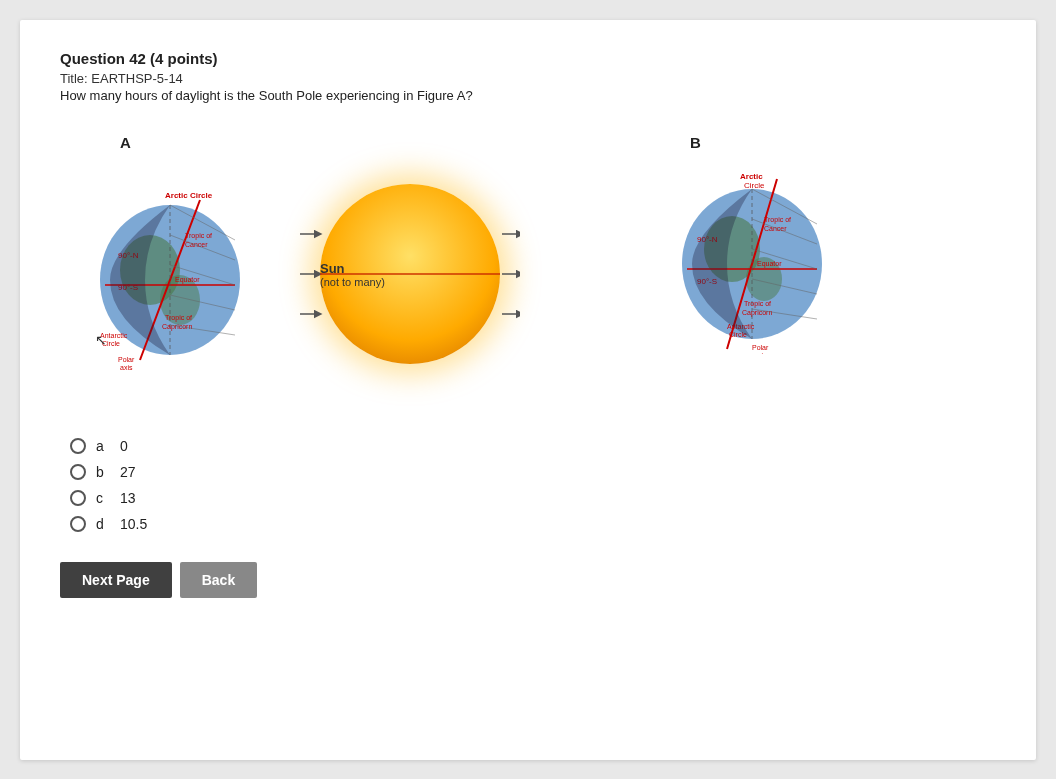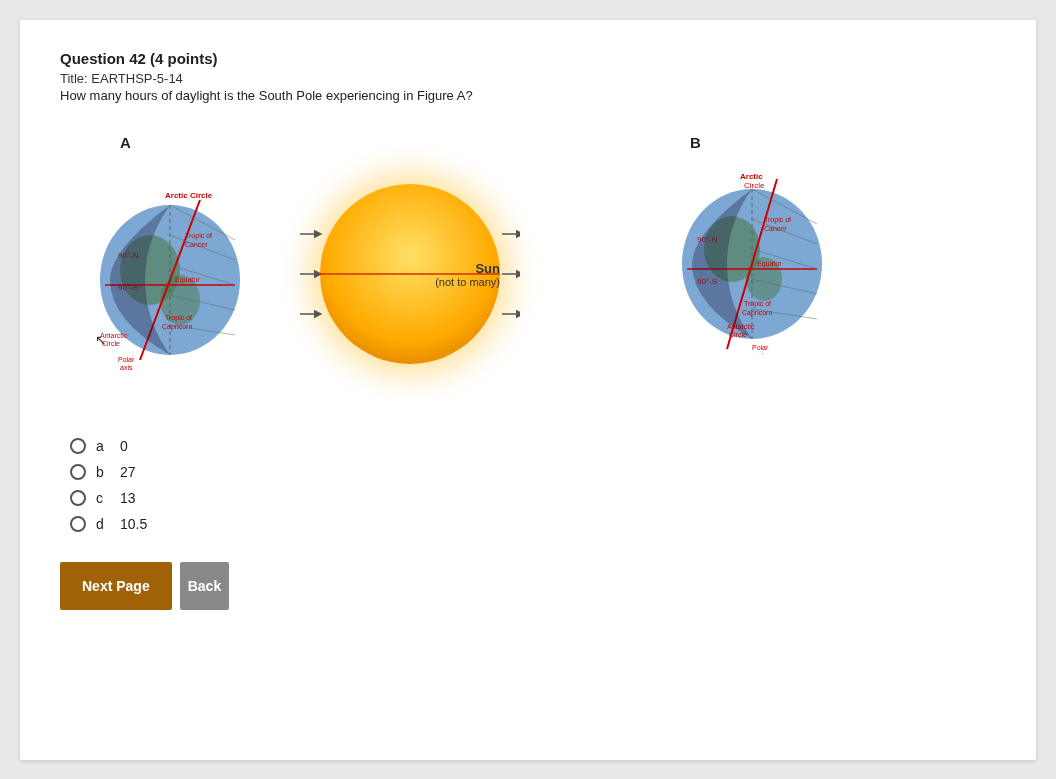--- a/index.html
+++ b/index.html
@@ -79,21 +79,21 @@
       justify-content: center;
     }
     .sun {
       width: 180px;
       height: 180px;
       border-radius: 50%;
       background: radial-gradient(circle at 50% 40%, #ffe066, #ffaa00 60%, #cc6600);
       box-shadow: 0 0 30px 10px rgba(255,180,0,0.4);
       display: flex;
       flex-direction: column;
-      align-items: flex-end;
+      align-items: flex-start;
       justify-content: center;
     }
     .sun-label {
       font-size: 13px;
       font-weight: bold;
       color: #333;
       text-align: center;
     }
     .sun-sublabel {
       font-size: 11px;
@@ -138,34 +138,34 @@
     .choice-value {
       font-size: 14px;
     }
     
     .button-row {
       display: flex;
       gap: 8px;
       margin-top: 10px;
     }
     .btn-next {
-      background: #a16207;
+      background: #404040;
       color: #fff;
       border: none;
-      padding: 16px 22px;
+      padding: 10px 22px;
       font-size: 14px;
       font-weight: bold;
       cursor: pointer;
       border-radius: 2px;
     }
     .btn-back {
       background: #888;
       color: #fff;
       border: none;
-      padding: 10px 8px;
+      padding: 10px 22px;
       font-size: 14px;
       font-weight: bold;
       cursor: pointer;
       border-radius: 2px;
     }
 
     
     .earth-svg {
       width: 100%;
       height: 100%;

